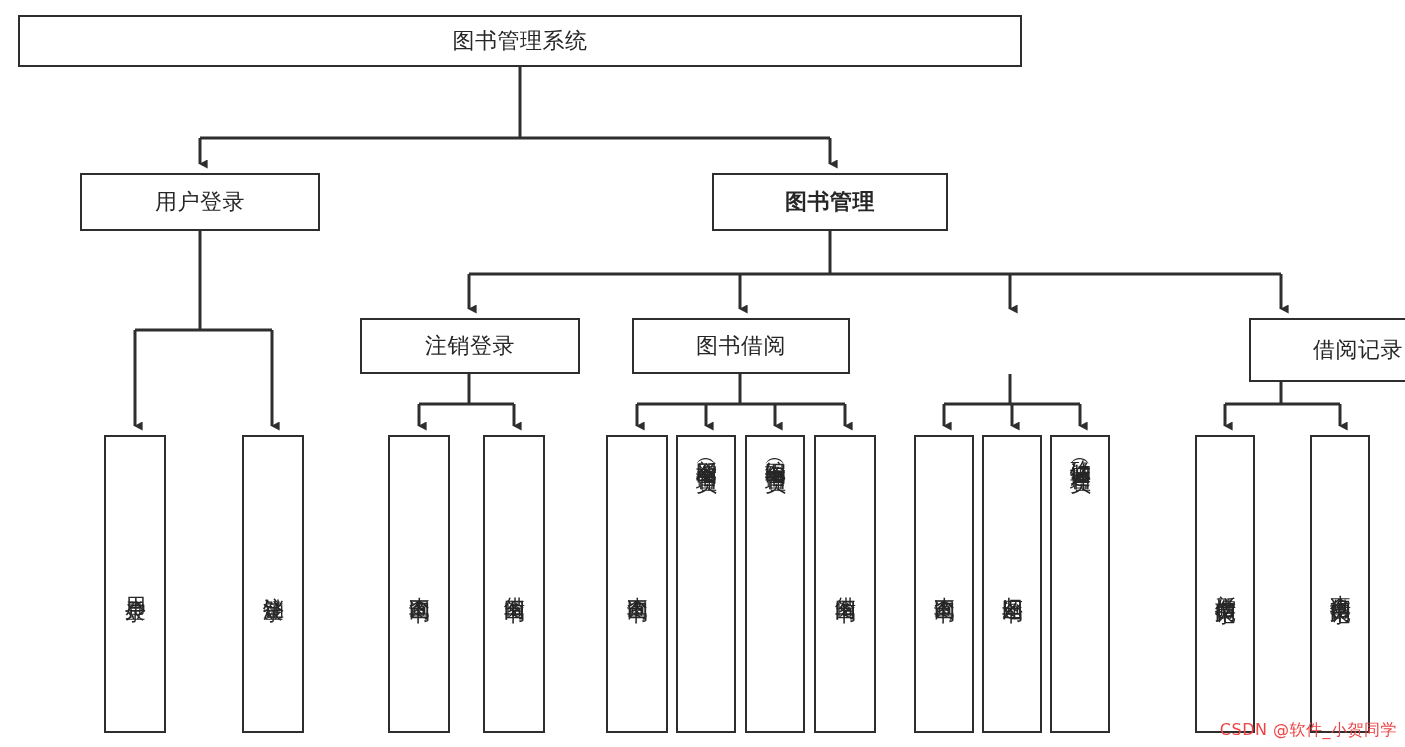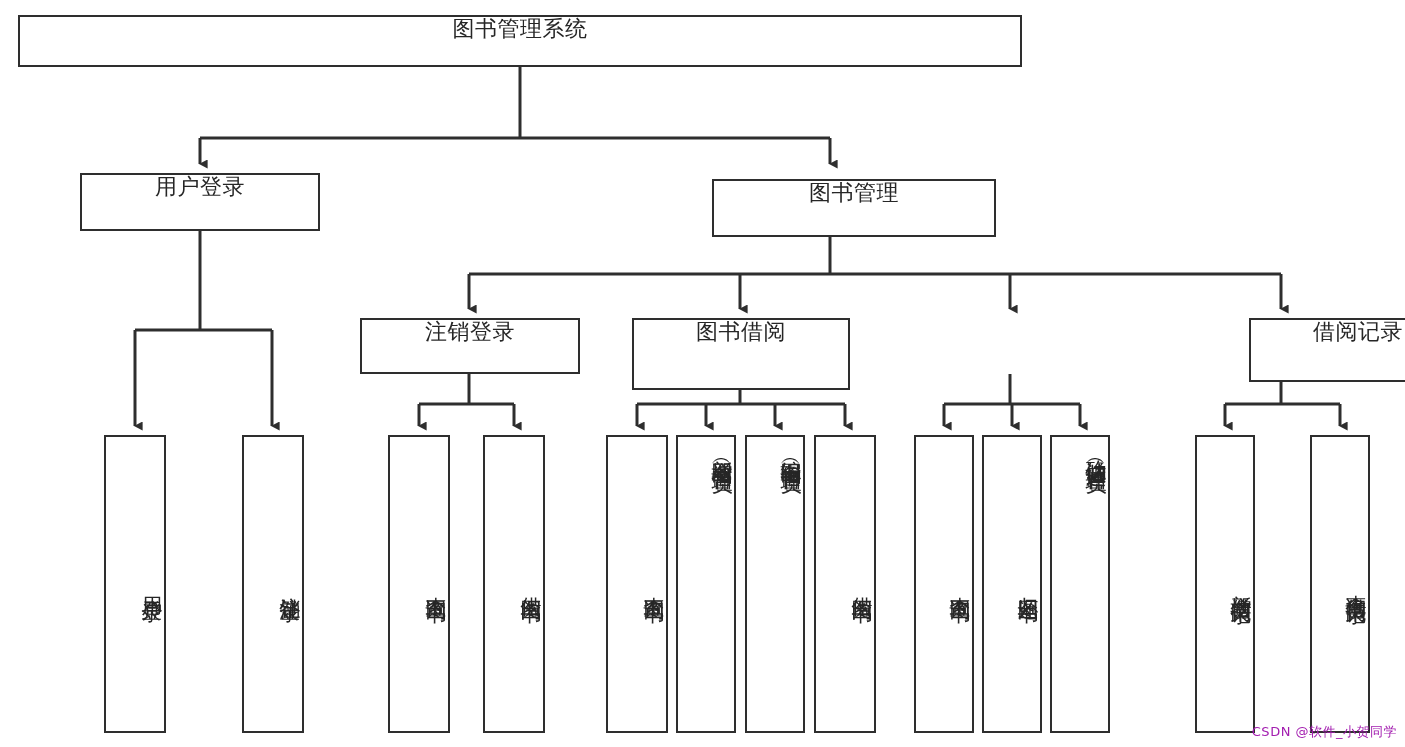--- a/index.html
+++ b/index.html
@@ -25,20 +25,21 @@
     width: 1405px;
     height: 747px;
     display: block;
   }
   .node-box {
     position: absolute;
     box-sizing: border-box;
     border: 2px solid #2e2e2e;
     background: #ffffff;
     display: flex;
+    align-items: center;
     justify-content: center;
     color: #262626;
   }
   .node-h {
     font-size: 22px;
     line-height: 1.1;
     letter-spacing: 0.5px;
     white-space: nowrap;
   }
   .node-v {
@@ -50,22 +51,22 @@
     white-space: nowrap;
   }
   .node-v.align-top {
     justify-content: flex-start;
     padding-top: 6px;
   }
   #watermark {
     position: absolute;
     right: 8px;
     bottom: 6px;
-    font-size: 13px;
-    color: #a21caf;
+    font-size: 16px;
+    color: #ef4444;
     letter-spacing: 0.5px;
     white-space: nowrap;
     pointer-events: none;
   }
 </style>
 </head>
 <body>
 
 <div id="diagram-root">
 
@@ -122,28 +123,28 @@
     </g>
   </svg>
 
   <div class="node-box node-h" style="left:18px; top:15px; width:1004px; height:52px;">
     <span>图书管理系统</span>
   </div>
 
   <div class="node-box node-h" style="left:80px; top:173px; width:240px; height:58px;">
     <span>用户登录</span>
   </div>
-  <div class="node-box node-h" style="left:712px; top:179px; width:284px; height:58px;">
+  <div class="node-box node-h" style="left:712px; top:173px; width:236px; height:58px;font-weight:bold;">
     <span>图书管理</span>
   </div>
 
   <div class="node-box node-h" style="left:360px; top:318px; width:220px; height:56px;">
     <span>注销登录</span>
   </div>
-  <div class="node-box node-h" style="left:632px; top:318px; width:218px; height:72px;">
+  <div class="node-box node-h" style="left:632px; top:318px; width:218px; height:56px;">
     <span>图书借阅</span>
   </div>
   <div class="node-box node-h" style="left:1240px; top:318px; width:218px; height:64px;margin-left:9px;">
     <span>借阅记录</span>
   </div>
 
   <div class="node-box node-v" style="left:104px; top:435px; width:62px; height:298px;">
     <span>用户登录</span>
   </div>
   <div class="node-box node-v" style="left:242px; top:435px; width:62px; height:298px;">

